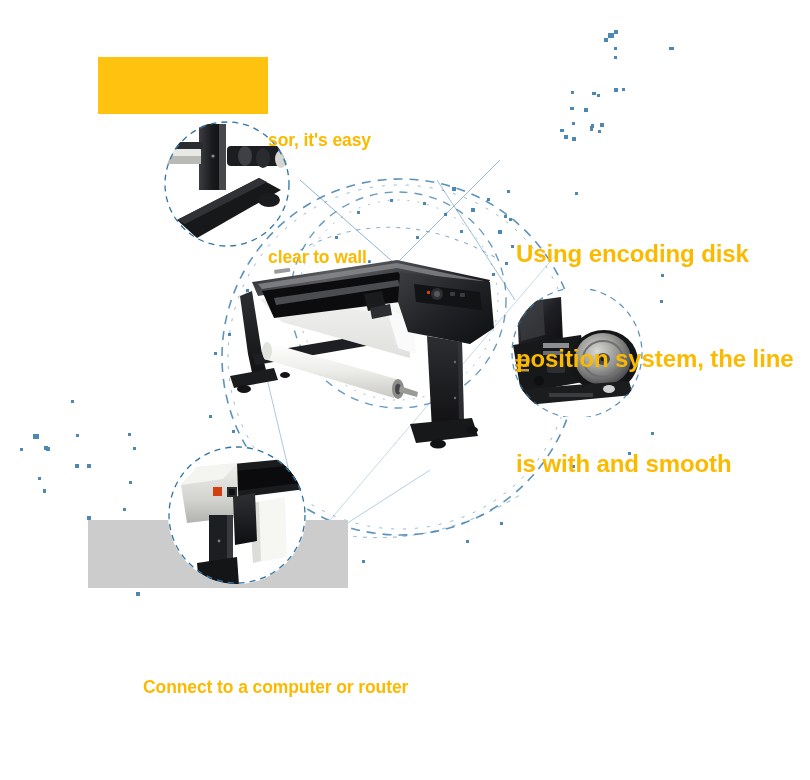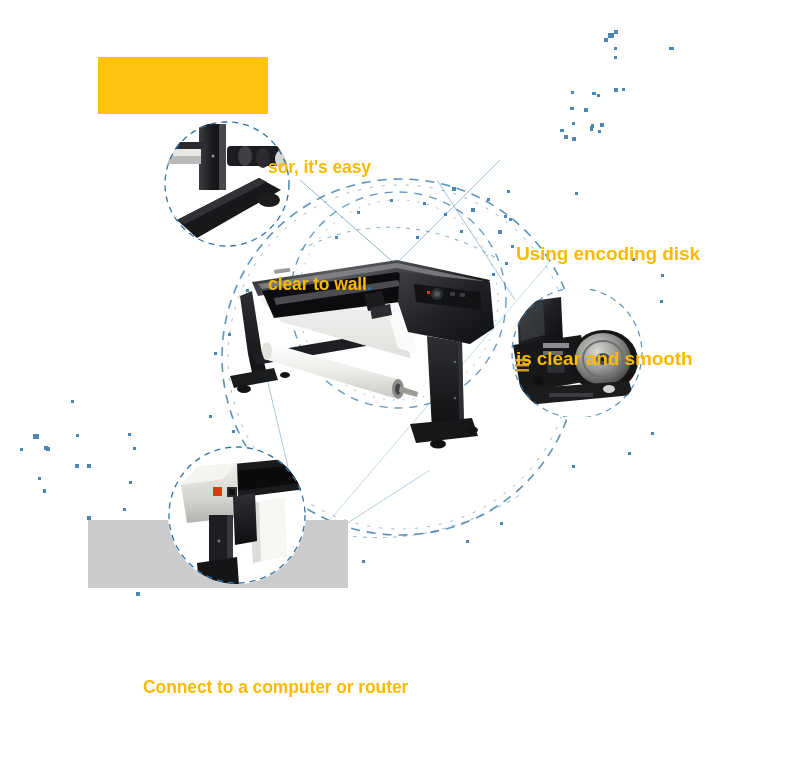--- a/index.html
+++ b/index.html
@@ -48,28 +48,28 @@
     color: #FBBA00;
     font-weight: bold;
     letter-spacing: -0.1px;
     white-space: pre;
   }
   .callout .ln {
     display: block;
   }
   #callout-topleft {
     left: 268px;
-    top: 70px;
+    top: 43px;
     font-size: 17.5px;
     line-height: 39px;
   }
   #callout-right {
     left: 516px;
     top: 166px;
-    font-size: 19px;
+    font-size: 24px;
     line-height: 35px;
   }
   #callout-bottom {
     left: 143px;
     top: 597px;
     font-size: 17.5px;
     line-height: 36px;
   }
   .callout .period {
     color: #2E74A8;
@@ -398,20 +398,21 @@
     </svg>
   </div>
 
   <div class="callout" id="callout-topleft">
     <span class="ln">sor, it's easy</span>
     <span class="ln"><span>clear to wall</span><span class="period">.</span></span>
   </div>
 
   <div class="callout" id="callout-right">
     <span class="ln">Using encoding disk</span>
-    <span class="ln">is clear and smooth</span>
+    <span class="ln">position system, the line</span>
+    <span class="ln">is with and smooth</span>
   </div>
 
   <div class="callout" id="callout-bottom">
     <span class="ln">Connect to a computer or router</span>
   </div>
 
 </div>
 
 </body></html>

